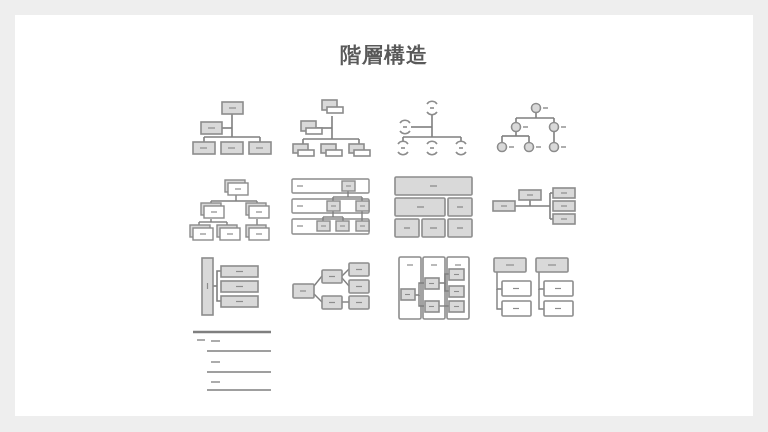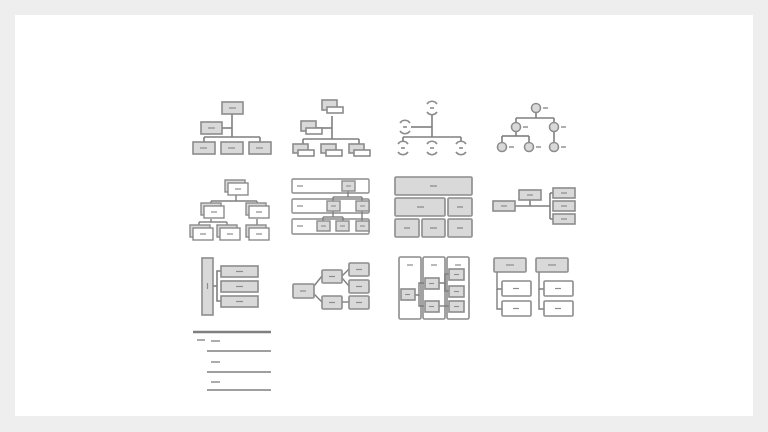--- a/index.html
+++ b/index.html
@@ -33,20 +33,21 @@
   .icon svg { display: block; width: 90px; height: 70px; }
   .icon-label {
     position: absolute; width: 1px; height: 1px; overflow: hidden;
     clip: rect(0 0 0 0); white-space: nowrap;
   }
 </style>
 </head>
 <body>
 
 <div class="card">
+  <div class="title">階層構造</div>
 
   <div class="icon" style="left:172px;top:82px;">
     <span class="icon-label">組織図</span>
     <svg viewBox="0 0 90 70">
       <g stroke="#8c8c8c" stroke-width="1.6" fill="#d9d9d9">
         <line x1="45" y1="17" x2="45" y2="40" stroke="#7f7f7f"></line>
         <line x1="29" y1="31" x2="45" y2="31" stroke="#7f7f7f"></line>
         <line x1="17" y1="40" x2="73" y2="40" stroke="#7f7f7f"></line>
         <line x1="17" y1="40" x2="17" y2="45" stroke="#7f7f7f"></line>
         <line x1="73" y1="40" x2="73" y2="45" stroke="#7f7f7f"></line>

